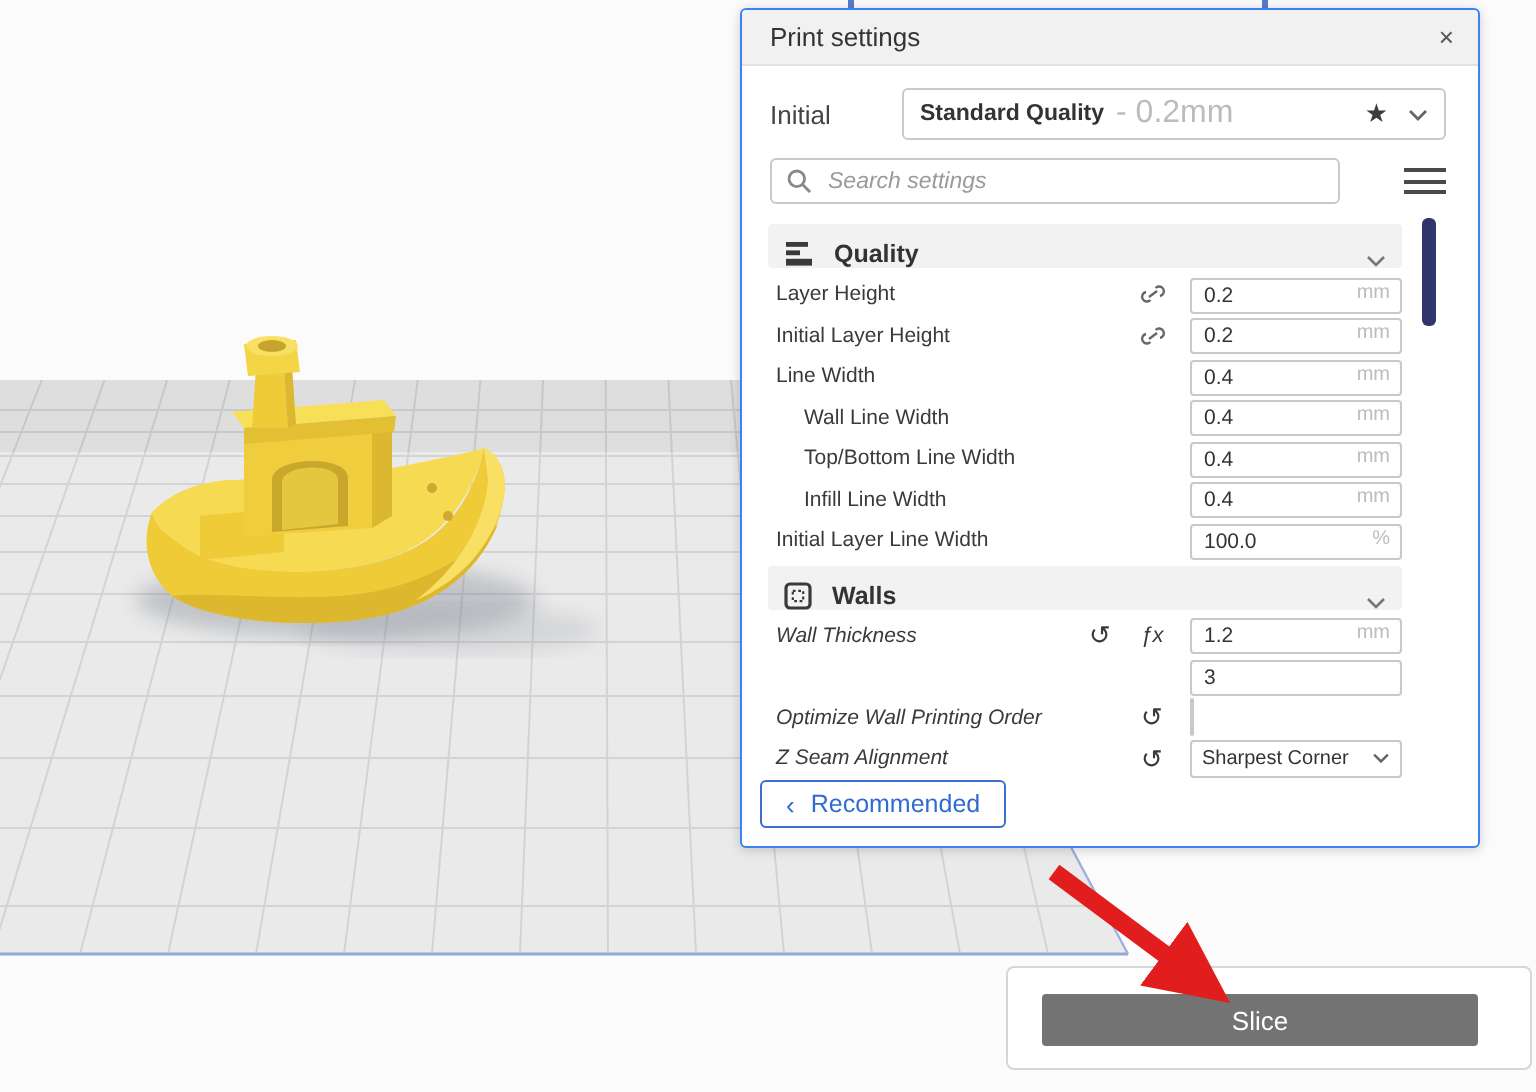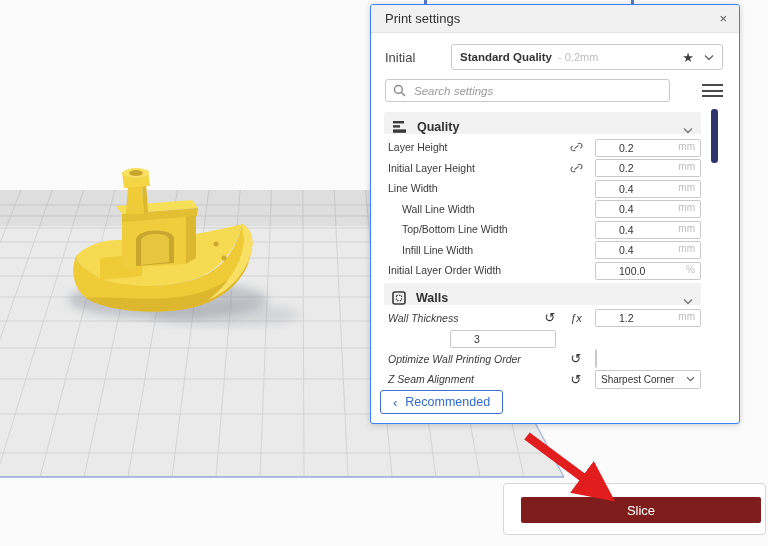--- a/index.html
+++ b/index.html
@@ -19,67 +19,67 @@
   .panel-header{height:27px;background:#f1f1f1;border-bottom:1px solid #e2e2e2;
                 display:flex;align-items:center;padding:0 12px 0 14px;border-radius:3px 3px 0 0;}
   .panel-title{font-size:13px;color:#333;}
   .close-btn{margin-left:auto;font-size:13px;color:#555;cursor:pointer;line-height:1;}
 
   .profile-row{display:flex;align-items:center;margin:11px 16px 0 14px;}
   .profile-label{font-size:13px;color:#444;width:66px;}
   .profile-select{flex:1;height:24px;border:1px solid #c9c9c9;border-radius:3px;background:#fff;
                   display:flex;align-items:center;padding:0 8px;cursor:pointer;}
   .profile-value{font-size:11.5px;color:#333;font-weight:bold;}
-  .profile-detail{font-size:11px;color:#bcbcbc;margin-left:6px;}
+  .profile-detail{font-size:16px;color:#bcbcbc;margin-left:6px;}
   .profile-star{margin-left:auto;font-size:13px;color:#3d3d3d;}
   .profile-chevron{margin-left:10px;display:flex;}
 
   .search-row{display:flex;align-items:center;margin:9px 16px 0 14px;}
   .search-box{width:285px;height:23px;border:1px solid #c9c9c9;border-radius:3px;background:#fff;
               display:flex;align-items:center;padding:0 7px;box-sizing:border-box;}
   .search-box input{border:none;outline:none;flex:1;font-size:11.5px;font-style:italic;color:#555;
                     margin-left:6px;background:transparent;font-family:inherit;}
   .search-box input::placeholder{color:#9a9a9a;}
   .hamburger{margin-left:auto;width:21px;cursor:pointer;}
   .hamburger div{height:2px;background:#4a4a4a;margin:3.5px 0;}
 
   .settings{margin:10px 16px 0 13px;width:317px;}
   .sec-header{height:22px;background:#f2f2f2;border-radius:2px;display:flex;align-items:flex-end;
               padding:0 8px;cursor:pointer;}
   .sec-title{font-size:12.5px;font-weight:bold;color:#333;margin-left:10px;}
   .sec-chevron{margin-left:auto;display:flex;}
   .rows{padding:3px 0 2px 4px;}
-  .row{height:20.5px;display:flex;align-items:center;}
+  .row{height:20.5px;display:flex;align-items:center;justify-content:flex-end;}
   .lbl{font-size:10.5px;color:#3a3a3a;flex:1;white-space:nowrap;}
   .indent .lbl{padding-left:14px;}
   .it .lbl{font-style:italic;}
   .slot{width:26px;display:flex;justify-content:center;align-items:center;color:#555;}
   .icons{display:flex;justify-content:flex-end;width:56px;}
   .revert-ic{font-size:13px;color:#3a3a3a;line-height:1;cursor:pointer;}
   .fx-ic{font-size:11px;font-style:italic;color:#3a3a3a;cursor:pointer;}
   .ctrl{width:106px;position:relative;margin-left:6px;}
   .ctrl input{width:100%;height:18px;border:1px solid #c9c9c9;border-radius:2px;box-sizing:border-box;
-              font-size:10.5px;color:#333;padding:0 26px 0 23px;font-family:inherit;outline:none;}
+              font-size:10.5px;color:#333;padding:0 26px 0 6px;font-family:inherit;outline:none;}
   .unit{position:absolute;right:6px;top:3px;font-size:10px;color:#bdbdbd;pointer-events:none;}
   .chkbox{width:17px;height:17px;border:1px solid #c9c9c9;border-radius:2px;background:#fff;cursor:pointer;}
   .mini-select{width:106px;height:19px;border:1px solid #c9c9c9;border-radius:2px;background:#fff;
                display:flex;align-items:center;padding:0 5px;box-sizing:border-box;cursor:pointer;}
   .mini-select span{font-size:10px;color:#333;flex:1;}
 
   .scrollbar{position:absolute;right:21px;top:104px;width:7px;height:54px;background:#32356b;border-radius:3px;}
 
   .recommended-btn{position:absolute;left:9px;bottom:9px;height:24px;border:1px solid #3c6fd1;border-radius:3px;
                    background:#fff;color:#2f6bd0;font-size:12.5px;display:inline-flex;align-items:center;
                    padding:0 12px;cursor:pointer;font-family:inherit;}
   .recommended-btn .back{margin-right:8px;font-size:13px;}
 
   
   .slice-card{position:absolute;left:503px;top:483px;width:263px;height:52px;background:#fff;
               border:1px solid #d6d6d6;border-radius:4px;box-sizing:border-box;}
-  .slice-btn{position:absolute;left:17px;top:13px;width:240px;height:26px;background:#7f1d1d;border:none;
+  .slice-btn{position:absolute;left:17px;top:13px;width:218px;height:26px;background:#737373;border:none;
              border-radius:2px;color:#fff;font-size:13px;cursor:pointer;font-family:inherit;}
 
   .arrow-overlay{position:absolute;left:0;top:0;pointer-events:none;}
 </style>
 </head>
 <body>
 
 <div class="stage">
 
   <div class="scene">
@@ -253,21 +253,21 @@
           <span class="lbl">Top/Bottom Line Width</span>
           <span class="icons"></span>
           <span class="ctrl"><input value="0.4" style=""><span class="unit">mm</span></span>
         </div>
         <div class="row indent">
           <span class="lbl">Infill Line Width</span>
           <span class="icons"></span>
           <span class="ctrl"><input value="0.4" style=""><span class="unit">mm</span></span>
         </div>
         <div class="row">
-          <span class="lbl">Initial Layer Order Width</span>
+          <span class="lbl">Initial Layer Line Width</span>
           <span class="icons"></span>
           <span class="ctrl"><input value="100.0" style=""><span class="unit">%</span></span>
         </div>
       </div>
 
       <div class="sec-header">
         <svg width="14" height="14" viewBox="0 0 14 14">
           <rect x="1" y="1" width="12" height="12" rx="2" fill="none" stroke="#3a3a3a" stroke-width="1.6"></rect>
           <rect x="4.4" y="4.4" width="5.2" height="5.2" fill="none" stroke="#3a3a3a" stroke-width="1.1" stroke-dasharray="1.4 1.3"></rect>
         </svg>

